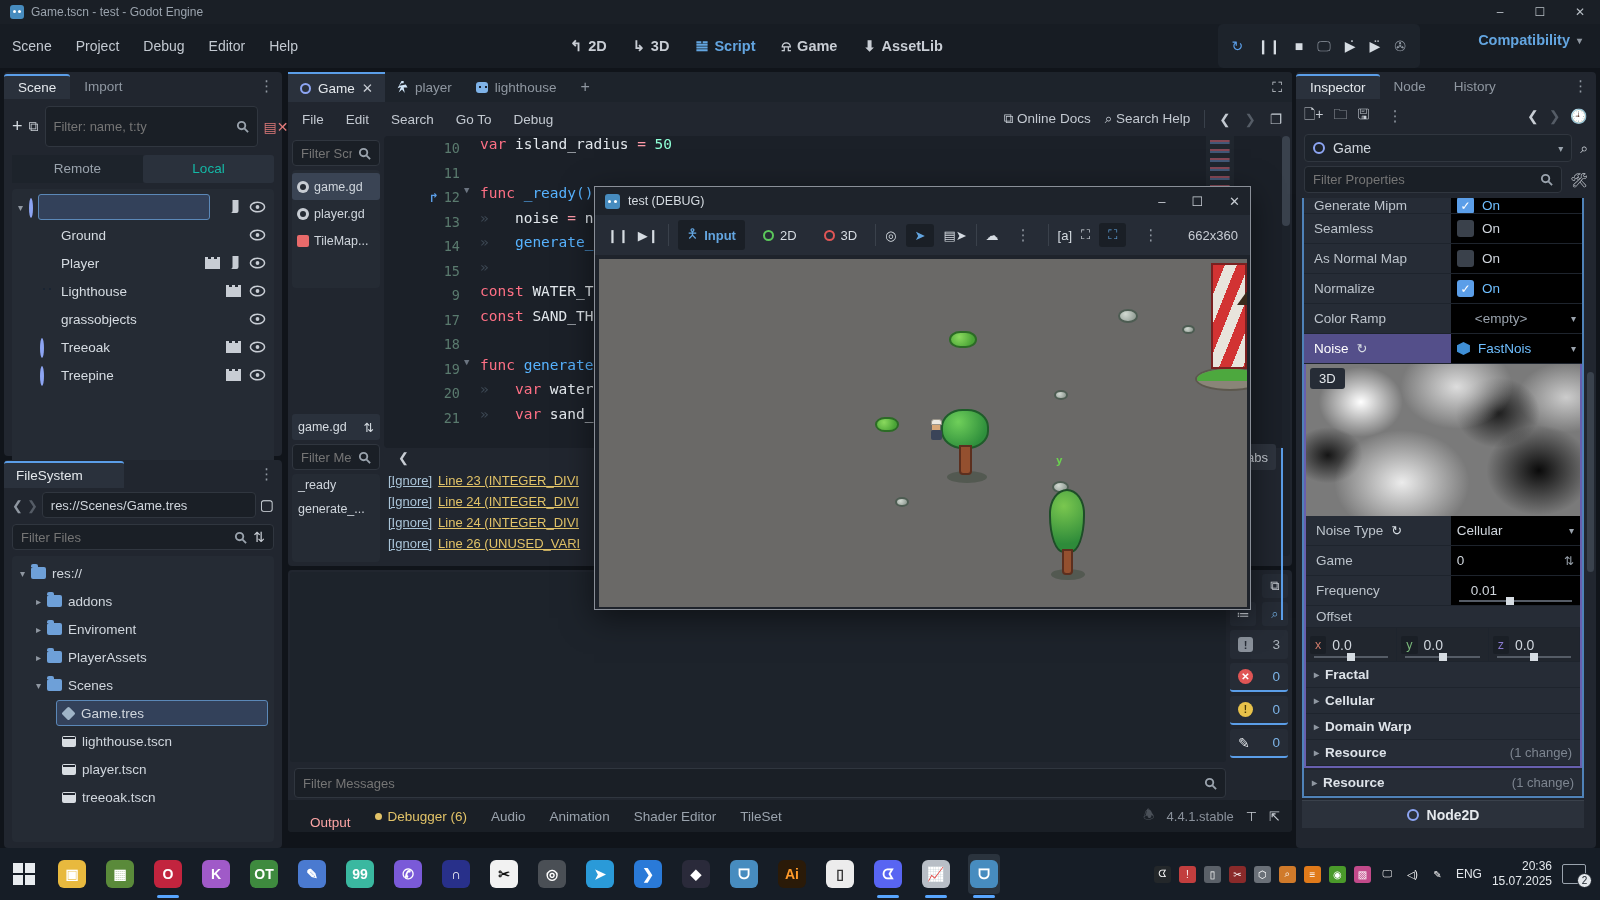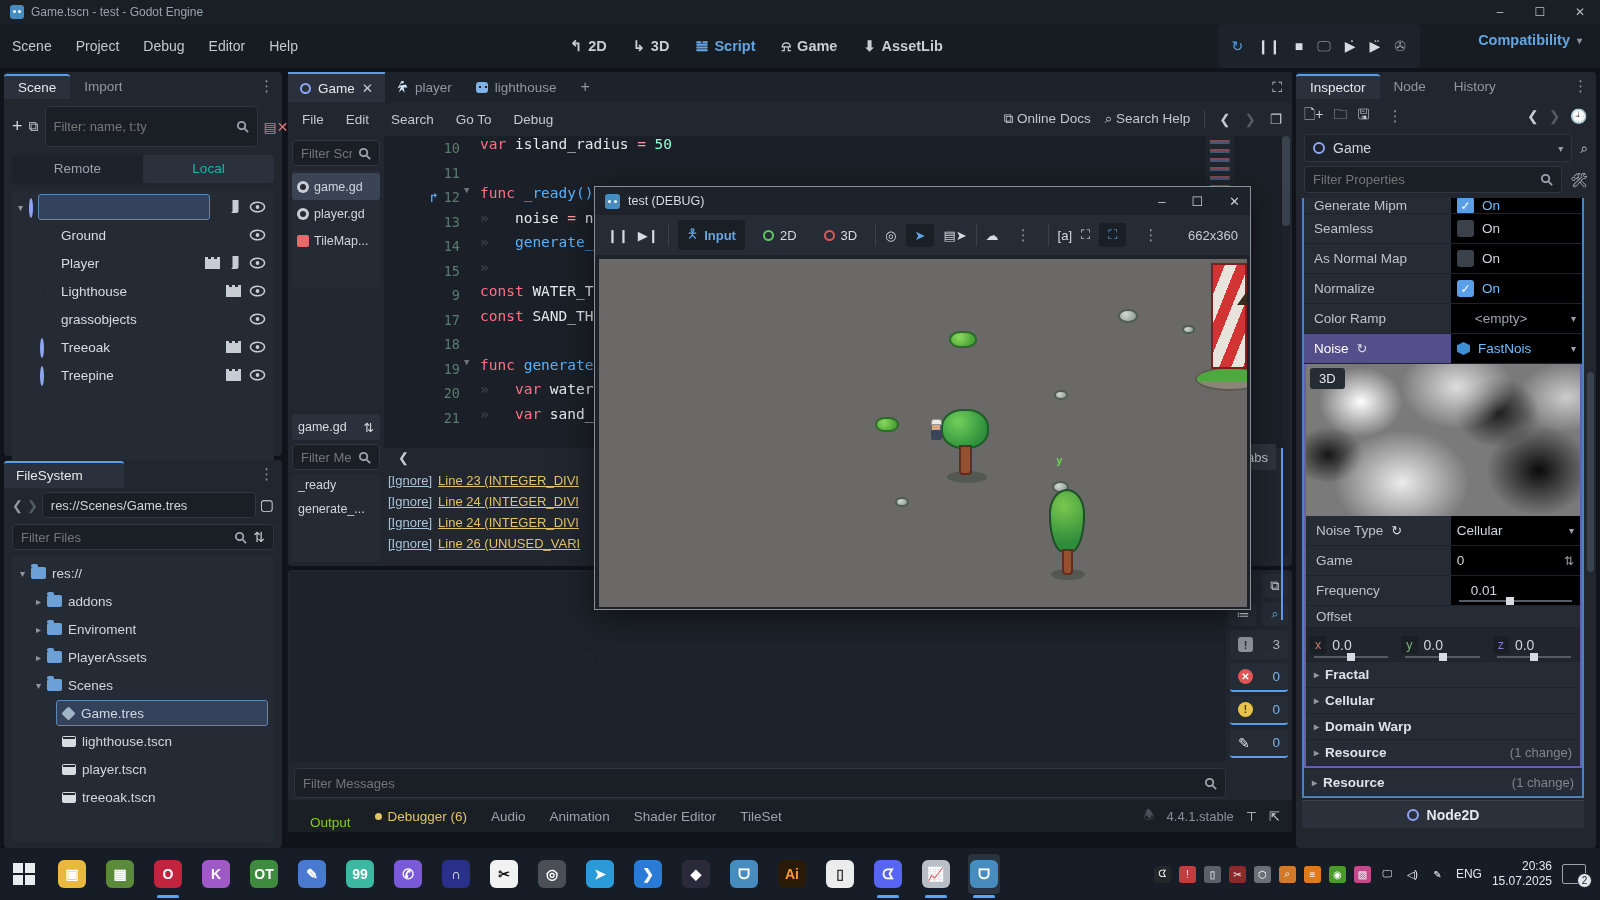--- a/index.html
+++ b/index.html
@@ -130,21 +130,21 @@
   .bd-sq{width:26px;height:24px;background:#262c36;border-radius:3px;display:flex;align-items:center;justify-content:center;color:#c8cdd4;font-size:13px;}
   .cnt-row{display:flex;align-items:center;justify-content:space-between;background:#262c36;border-radius:3px;height:29px;padding:0 8px;}
   .cnt-row.ul{border-bottom:2px solid #5b9ee8;}
   .cnt-num{color:#7db4e8;font-size:13.5px;}
   .cnt-num.grey{color:#aab2bb;}
   .badge-grey{width:15px;height:15px;border-radius:3px;background:#8a919b;color:#262c36;font-weight:bold;font-size:11px;display:flex;align-items:center;justify-content:center;}
   .badge-red{width:15px;height:15px;border-radius:50%;background:#e05555;color:#fff;font-weight:bold;font-size:10px;display:flex;align-items:center;justify-content:center;}
   .badge-yellow{width:15px;height:15px;border-radius:50%;background:#e8c24a;color:#4a3a08;font-weight:bold;font-size:10px;display:flex;align-items:center;justify-content:center;}
   #bd-tabs{position:absolute;left:0;bottom:0;width:100%;height:32px;background:#1a1f26;border-radius:0 0 4px 4px;display:flex;align-items:center;gap:4px;padding:0 12px;font-size:13.5px;}
   #bd-tabs .bt{padding:0 10px;color:#9aa3ad;}
-  #bd-tabs .bt.output{color:#84cc16;margin-top:12px;}
+  #bd-tabs .bt.output{color:#fca5a5;margin-top:12px;}
   #bd-tabs .bt.debugger{color:#e2c368;display:flex;align-items:center;gap:6px;}
   .ydot{width:7px;height:7px;border-radius:50%;background:#e2c368;}
   #bd-right{margin-left:auto;display:flex;align-items:center;gap:12px;color:#8a919b;font-size:13px;}
   #tabs-fragment{left:1180px;top:444px;width:96px;height:26px;background:#2e343e;border-radius:3px;color:#c8cdd4;font-size:13px;display:flex;align-items:center;justify-content:flex-end;padding-right:8px;z-index:5;}
   #focus-line{left:1281px;top:448px;width:2px;height:172px;background:#5b9ee8;z-index:6;}
 
   
   #inspector{left:1296px;top:72px;width:300px;height:776px;overflow:hidden;}
   #insp-toolbar{display:flex;align-items:center;gap:10px;padding:5px 8px;height:32px;color:#c8cdd4;}
   #insp-toolbar .sp{flex:1;}

